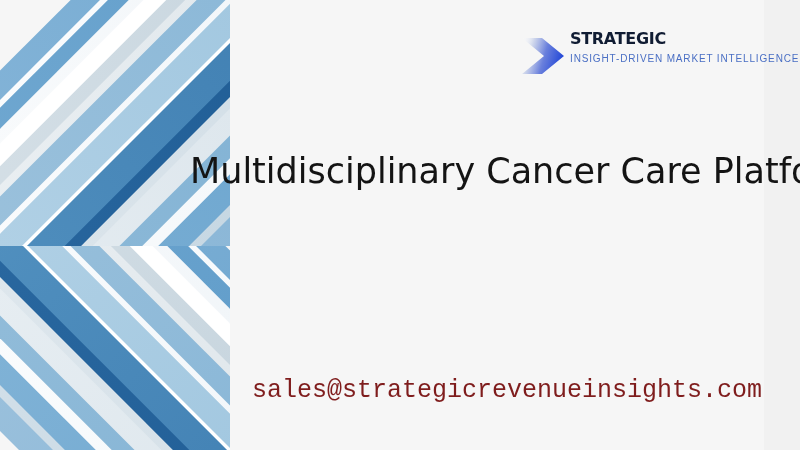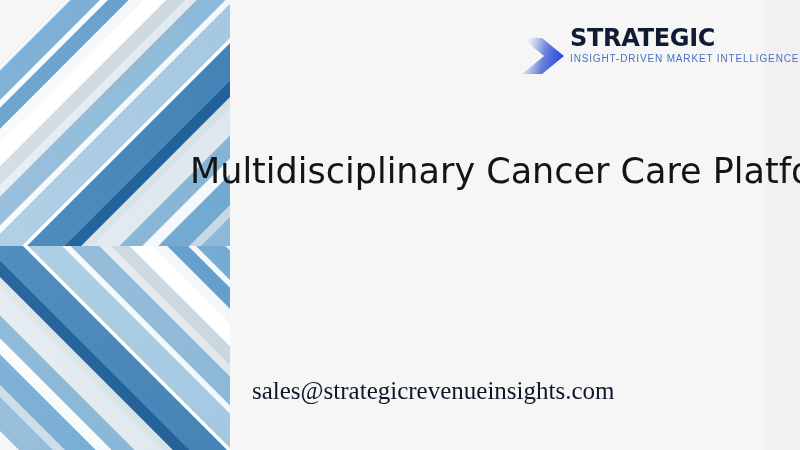--- a/index.html
+++ b/index.html
@@ -80,21 +80,21 @@
   }
   .logo-text {
     position: absolute;
     left: 50px;
     top: 0;
     width: 186px;
   }
   .logo-line {
     font-family: "DejaVu Sans", "Liberation Sans", sans-serif;
     font-weight: bold;
-    font-size: 24px;
+    font-size: 16px;
     line-height: 21px;
     letter-spacing: -0.3px;
     color: #101c33;
     white-space: nowrap;
   }
   .logo-tag {
     margin-top: 4px;
     font-family: Liberation Sans, sans-serif;
     font-size: 10px;
     letter-spacing: 0.85px;
@@ -113,24 +113,24 @@
     line-height: 46px;
     color: #141414;
     white-space: nowrap;
   }
 
   
   .email {
     position: absolute;
     left: 252px;
     top: 374px;
-    font-family: Liberation Serif, serif;
+    font-family: Liberation Mono, monospace;
     font-size: 25px;
     line-height: 34px;
-    color: #0f172a;
+    color: #7f1d1d;
     white-space: nowrap;
   }
 </style>
 </head>
 <body>
 
 <div class="slide">
 
   <div class="bg-seam"></div>
 

